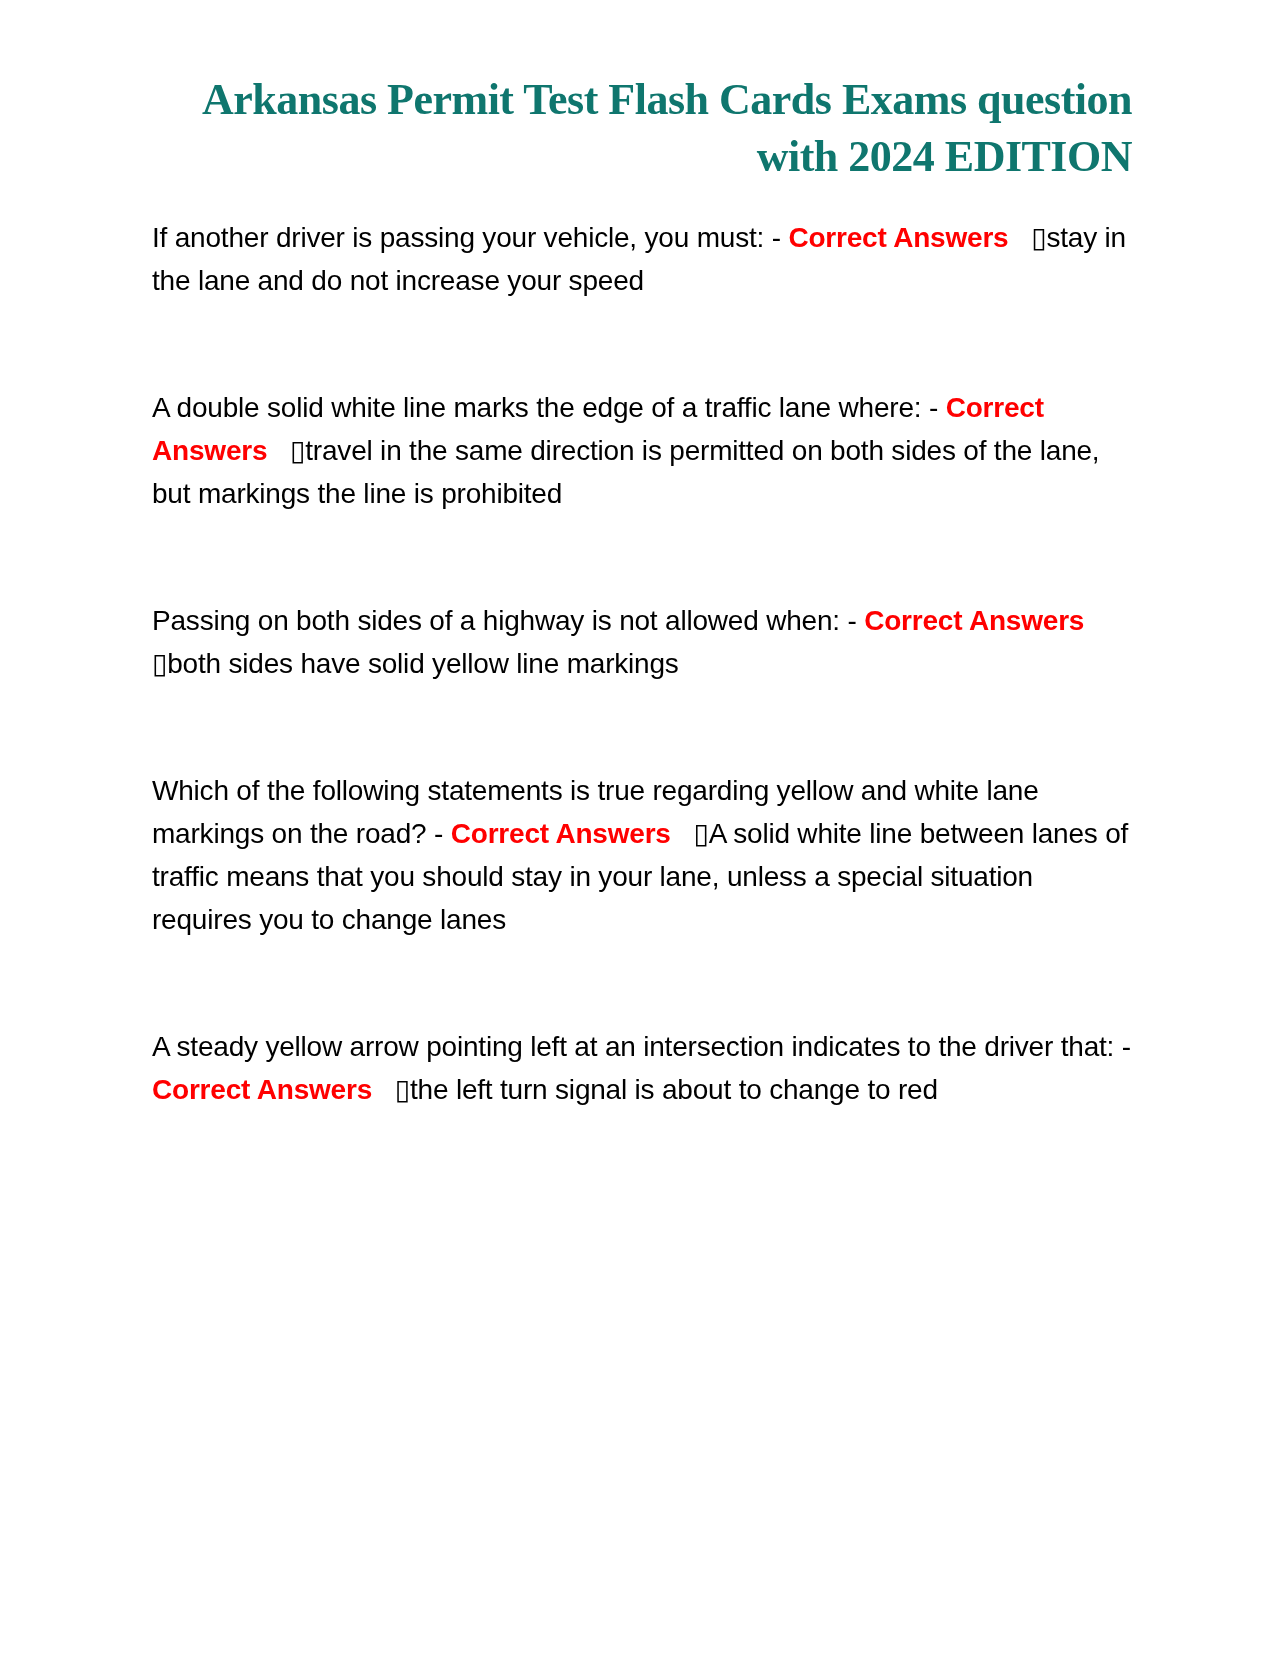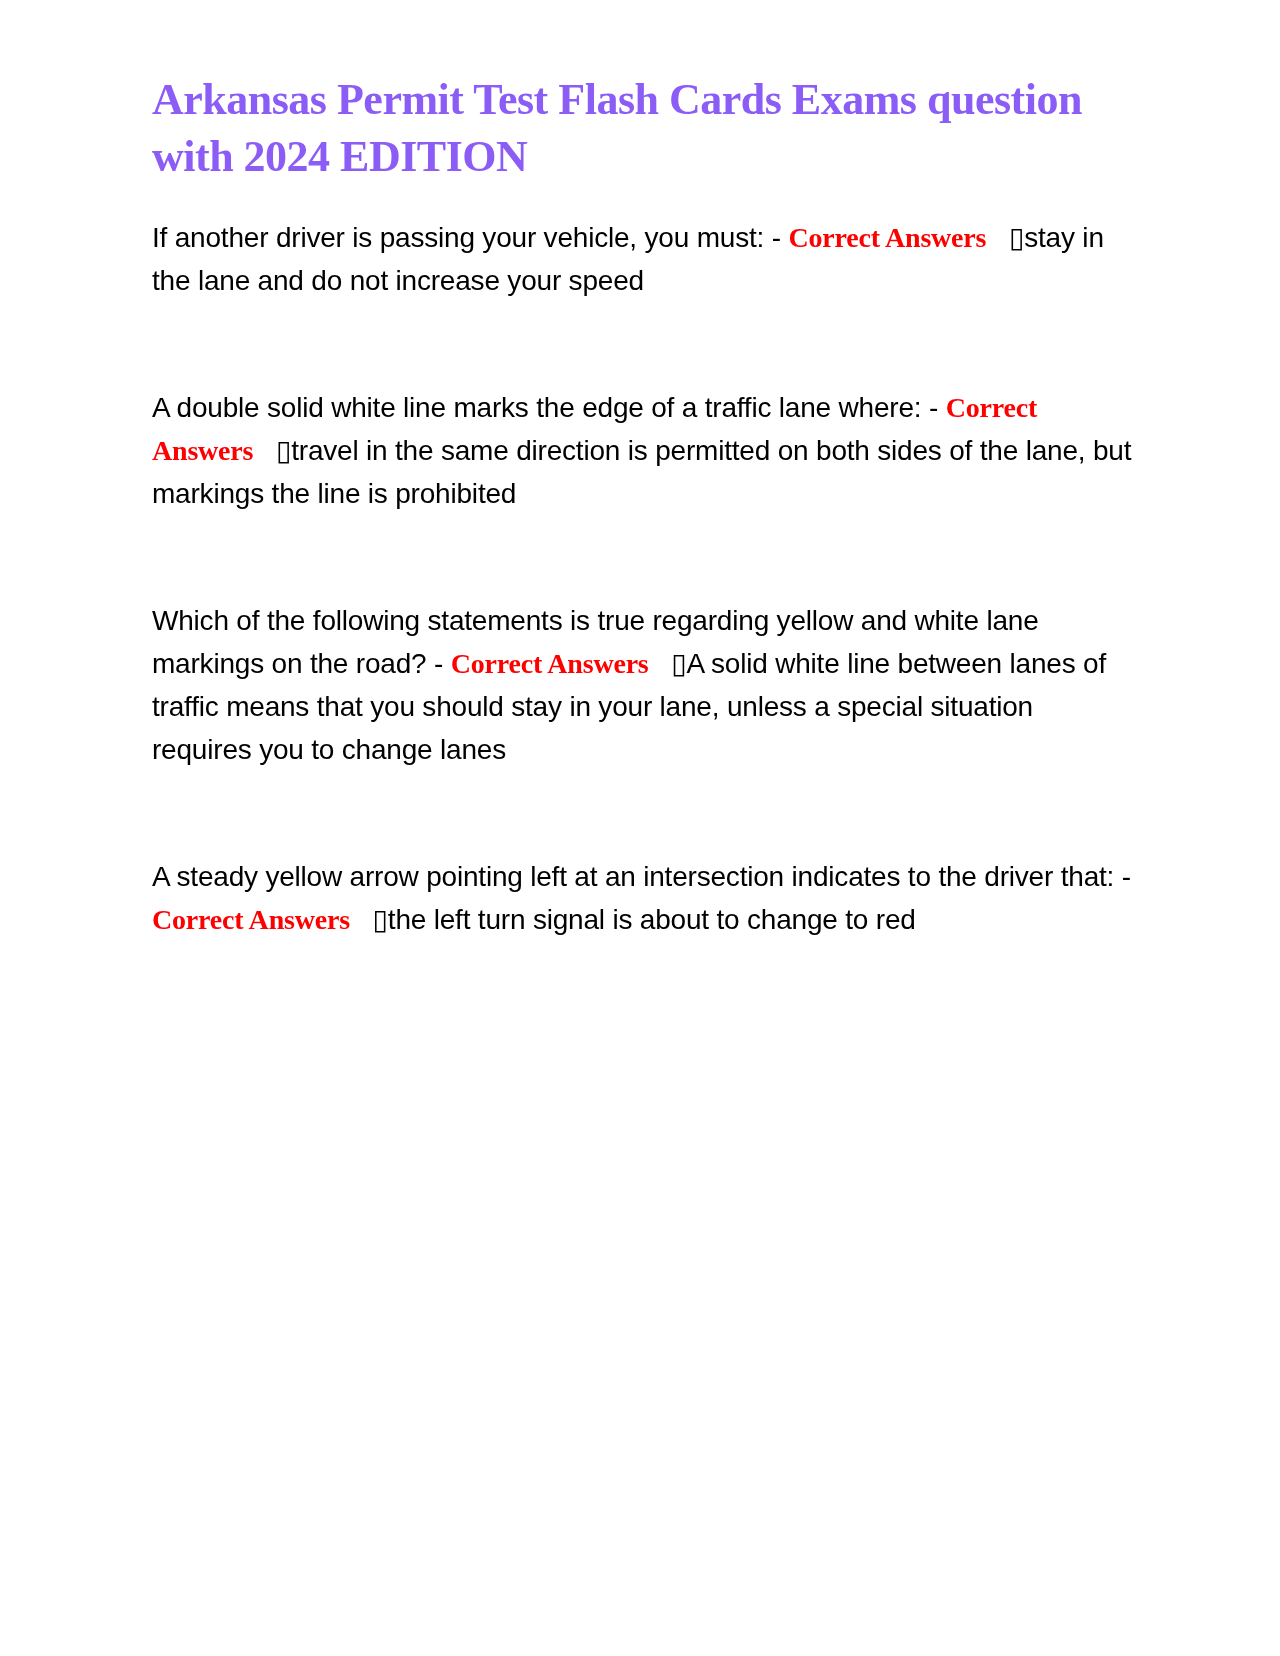--- a/index.html
+++ b/index.html
@@ -20,44 +20,45 @@
     height: 1656px;
     padding: 0 148px 0 152px;
     background: #ffffff;
   }
   .doc-title {
     margin: 71px 0 31px 0;
     font-family: "Liberation Serif", "DejaVu Serif", serif;
     font-weight: bold;
     font-size: 44px;
     line-height: 57px;
-    color: #8b5cf6;
+    color: #0f766e;
     letter-spacing: -0.5px;
+    text-align: right;
   }
   .card {
     margin: 0 0 84px 0;
     font-size: 28px;
     line-height: 43px;
     white-space: pre-wrap;
     color: #000000;
     letter-spacing: -0.2px;
   }
   .marker {
     font-weight: bold;
-    font-family: Liberation Serif, serif;
   }
 </style>
 </head>
 <body>
 
 <div class="page">
   <h1 class="doc-title">Arkansas Permit Test Flash Cards Exams question with 2024 EDITION</h1>
 
   <p class="card"><span>If another driver is passing your vehicle, you must: - </span><span class="marker" style="color: rgb(255, 0, 0);">Correct Answers</span><span>   ▯stay in the lane and do not increase your speed</span></p>
 
   <p class="card"><span>A double solid white line marks the edge of a traffic lane where: - </span><span class="marker" style="color: rgb(255, 0, 0);">Correct Answers</span><span>   ▯travel in the same direction is permitted on both sides of the lane, but markings the line is prohibited</span></p>
 
+  <p class="card"><span>Passing on both sides of a highway is not allowed when: - </span><span class="marker" style="color: rgb(255, 0, 0);">Correct Answers</span><span>   ▯both sides have solid yellow line markings</span></p>
 
   <p class="card"><span>Which of the following statements is true regarding yellow and white lane markings on the road? - </span><span class="marker" style="color: rgb(255, 0, 0);">Correct Answers</span><span>   ▯A solid white line between lanes of traffic means that you should stay in your lane, unless a special situation requires you to change lanes</span></p>
 
 
   <p class="card"><span>A steady yellow arrow pointing left at an intersection indicates to the driver that: - </span><span class="marker" style="color: rgb(255, 0, 0);">Correct Answers</span><span>   ▯the left turn signal is about to change to red</span></p>
 </div>
 
 </body></html>

